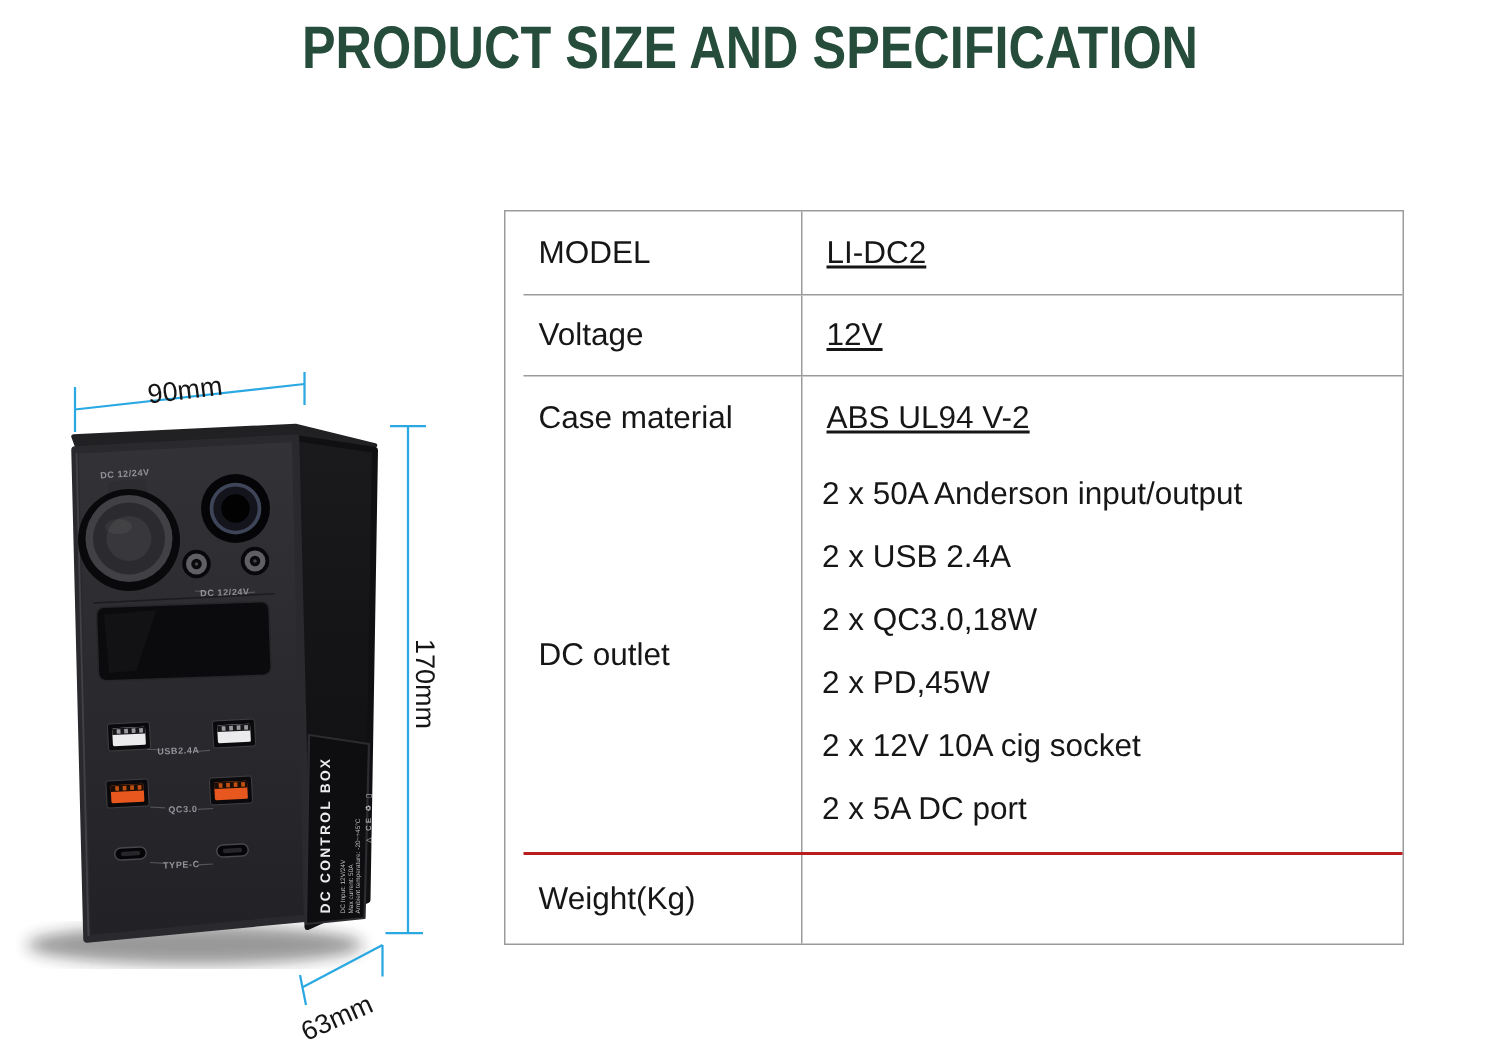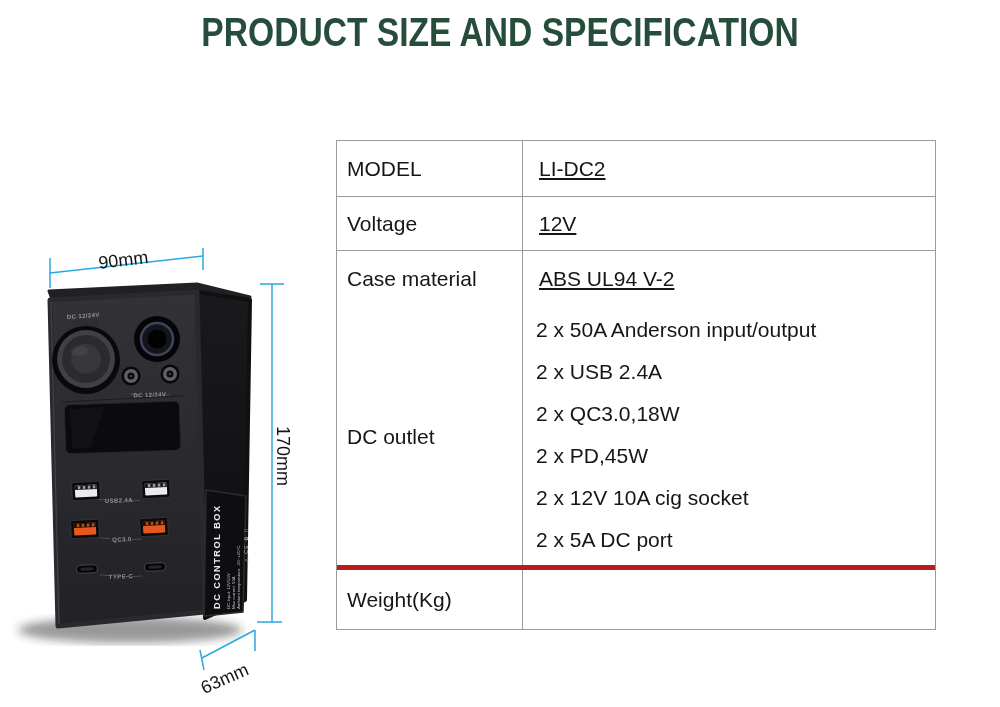--- a/index.html
+++ b/index.html
@@ -10,29 +10,29 @@
   .page-title{
     position:absolute;left:0;top:12px;width:1000px;margin:0;
     text-align:center;font-size:40px;line-height:40px;font-weight:bold;
     color:#264d3c;letter-spacing:0px;transform:scaleX(.84);transform-origin:center;
     white-space:nowrap;
   }
   
   .spec-table{
     position:absolute;left:336px;top:140px;width:600px;height:490px;
     border:1px solid #9b9b9b;box-sizing:border-box;
-    color:#161616;font-size:21px;background:#fff;
+    color:#161616;font-size:21px;background:#fff;padding-left:12px;
   }
   .trow{display:flex;box-sizing:border-box;}
   .lcell{width:186px;flex:none;border-right:1px solid #9b9b9b;box-sizing:border-box;
          padding-left:10px;display:flex;align-items:center;}
   .vcell{flex:1;padding-left:16px;display:flex;align-items:center;text-decoration:underline;}
   .r1{height:56px;border-bottom:1px solid #9b9b9b;}
   .r2{height:54px;border-bottom:1px solid #9b9b9b;}
-  .r3{height:319px;border-bottom:5px solid #b91c1c;}
+  .r3{height:319px;border-bottom:2px solid #b91c1c;}
   .r4{height:59px;}
   .r3 .lcell,.r3 .vcell{display:block;position:relative;padding-left:0;}
   .r3 .case-line{height:56px;display:flex;align-items:center;padding-left:10px;}
   .r3 .vcell .case-line{padding-left:16px;}
   .r3 .outlet-label{position:absolute;left:10px;top:165px;height:42px;display:flex;align-items:center;text-align:center;}
   .outlet-list{position:absolute;left:13px;top:58px;}
   .outlet-item{height:42px;display:flex;align-items:center;white-space:nowrap;}
   
   .product-figure{position:absolute;left:10px;top:240px;width:330px;height:460px;}
   svg text{font-family:"Liberation Sans",sans-serif;}

